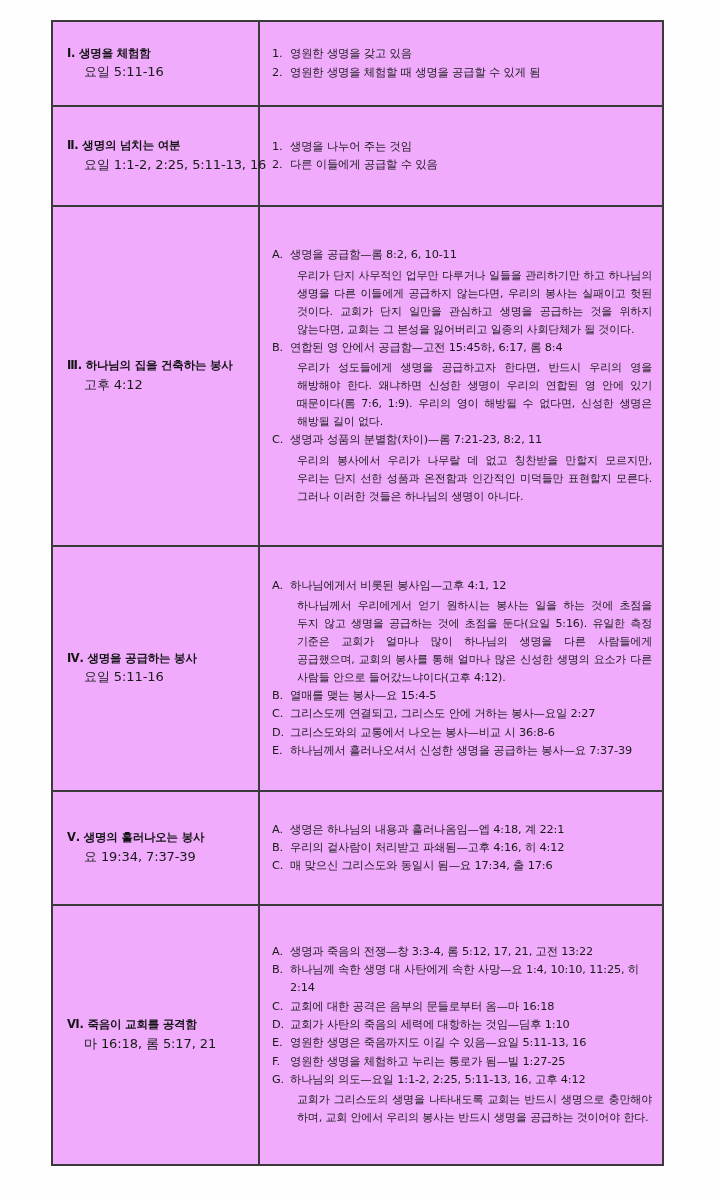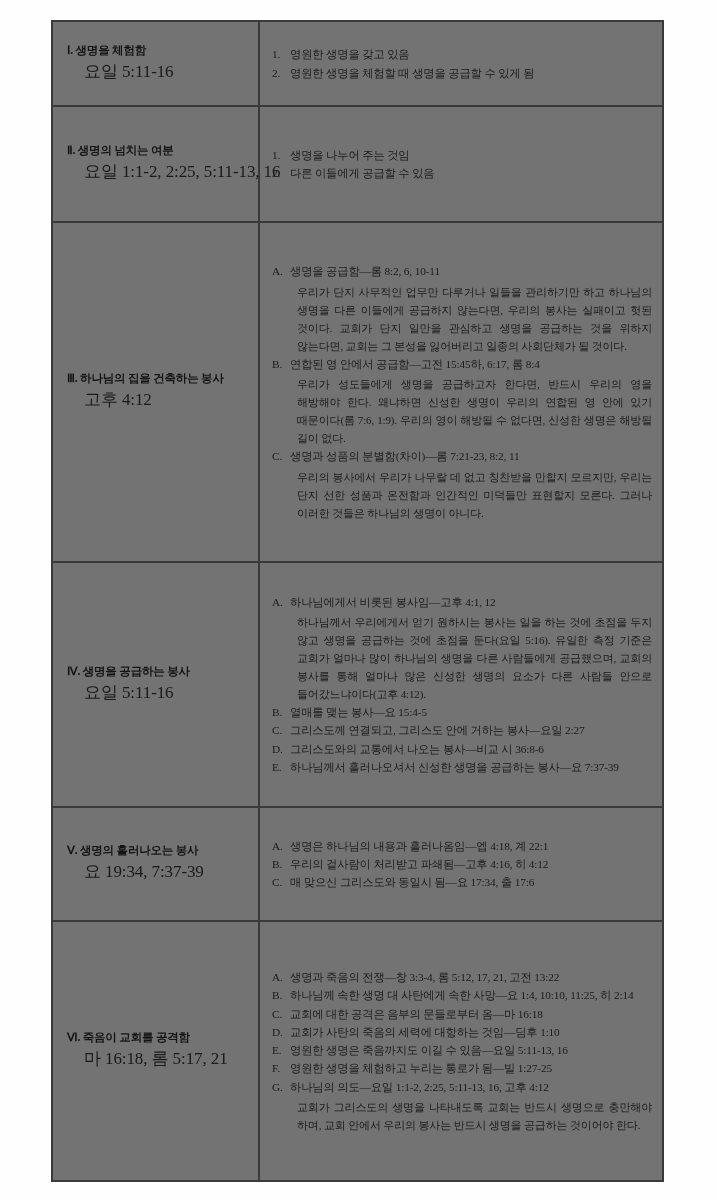--- a/index.html
+++ b/index.html
@@ -23,22 +23,21 @@
     background: #fefefe;
   }
 
   .outline-table {
     position: absolute;
     left: 51px;
     top: 20px;
     width: 611px;
     border-collapse: collapse;
     table-layout: fixed;
-    background: #737373;
-    font-family: Liberation Serif, serif;
+    background: #f0abfc;
   }
 
   .outline-table tr {
     border-top: 2px solid #3a3a3a;
     border-bottom: 2px solid #3a3a3a;
   }
 
   .outline-table td {
     border-left: 2px solid #3a3a3a;
     border-right: 2px solid #3a3a3a;
@@ -60,21 +59,21 @@
   .sec-title {
     font-size: 11.5px;
     font-weight: bold;
     letter-spacing: -0.2px;
     line-height: 1.5;
     white-space: nowrap;
     color: #141414;
   }
 
   .sec-ref {
-    font-size: 17px;
+    font-size: 13px;
     font-weight: normal;
     letter-spacing: -0.1px;
     line-height: 1.55;
     padding-left: 17px;
     white-space: nowrap;
     color: #1a1a1a;
   }
 
   
   .item-list {
@@ -136,21 +135,21 @@
                   <span class="itext">영원한 생명을 갖고 있음</span>
                 </div>
                 <div class="item">
                   <span class="marker">2.</span>
                   <span class="itext">영원한 생명을 체험할 때 생명을 공급할 수 있게 됨</span>
                 </div>
               </div>
             </div>
           </td>
         </tr>
-        <tr style="height: 116px; margin-left: 12px;">
+        <tr style="height: 100px; margin-left: 12px;">
           <td class="col-left">
             <div class="left-cell-inner">
               <div class="sec-title">Ⅱ. 생명의 넘치는 여분</div>
               <div class="sec-ref">요일 1:1-2, 2:25, 5:11-13, 16</div>
             </div>
           </td>
           <td class="col-right">
             <div class="right-cell-inner">
               <div class="item-list">
                 <div class="item">

